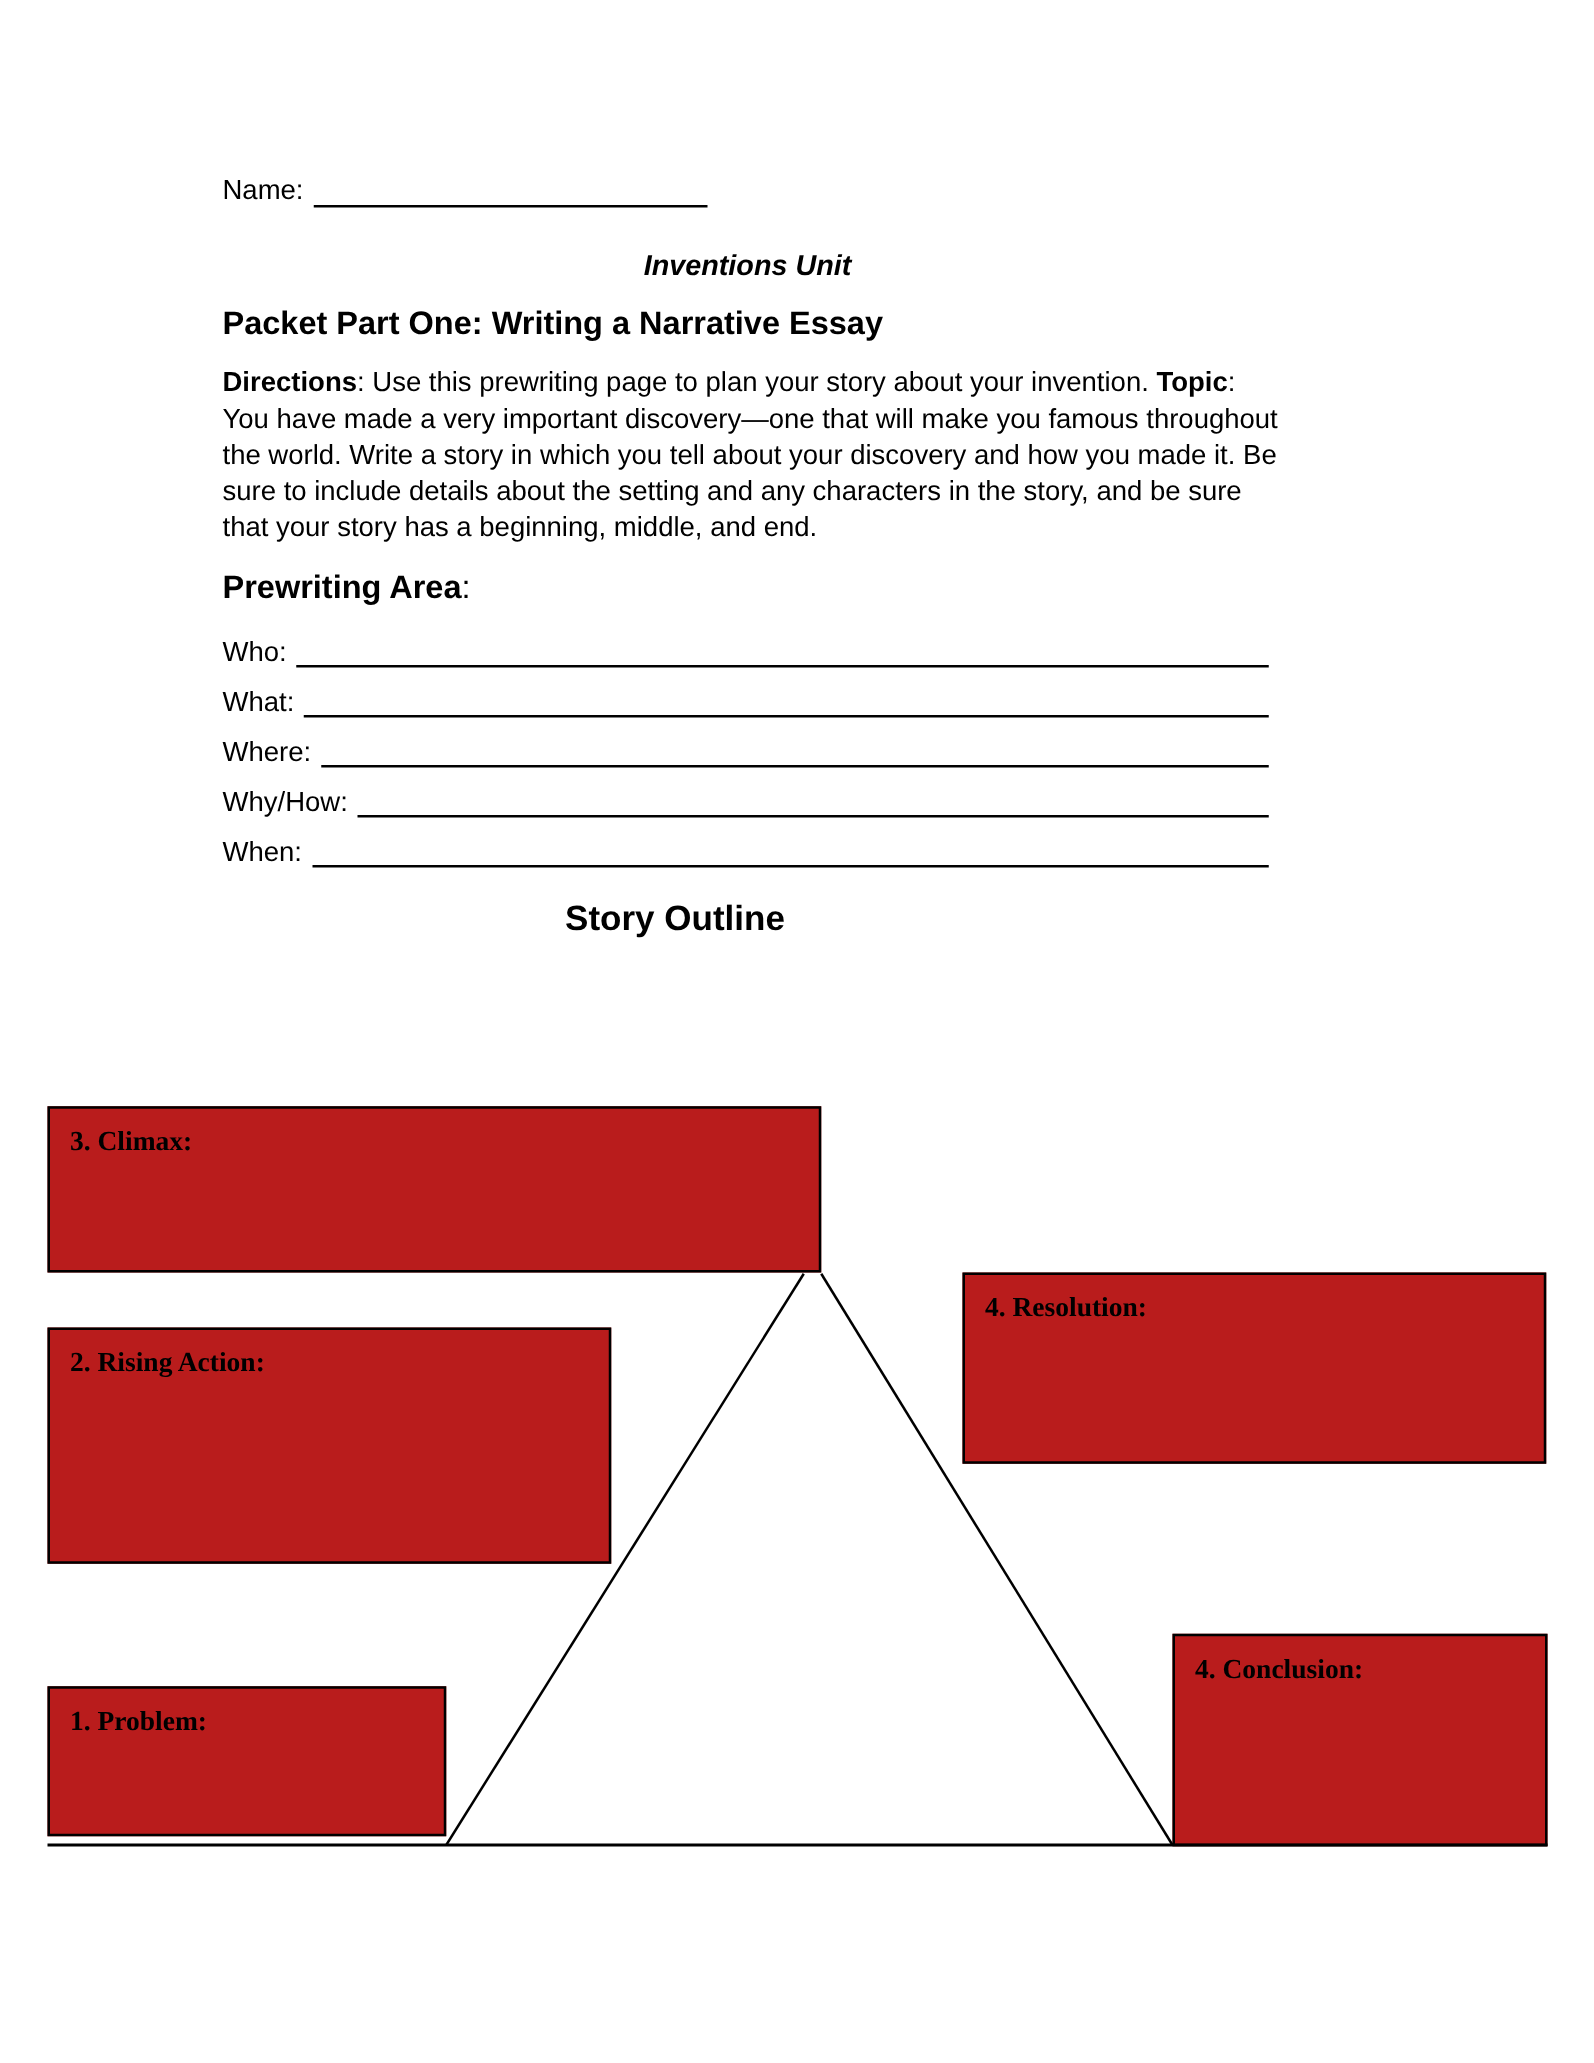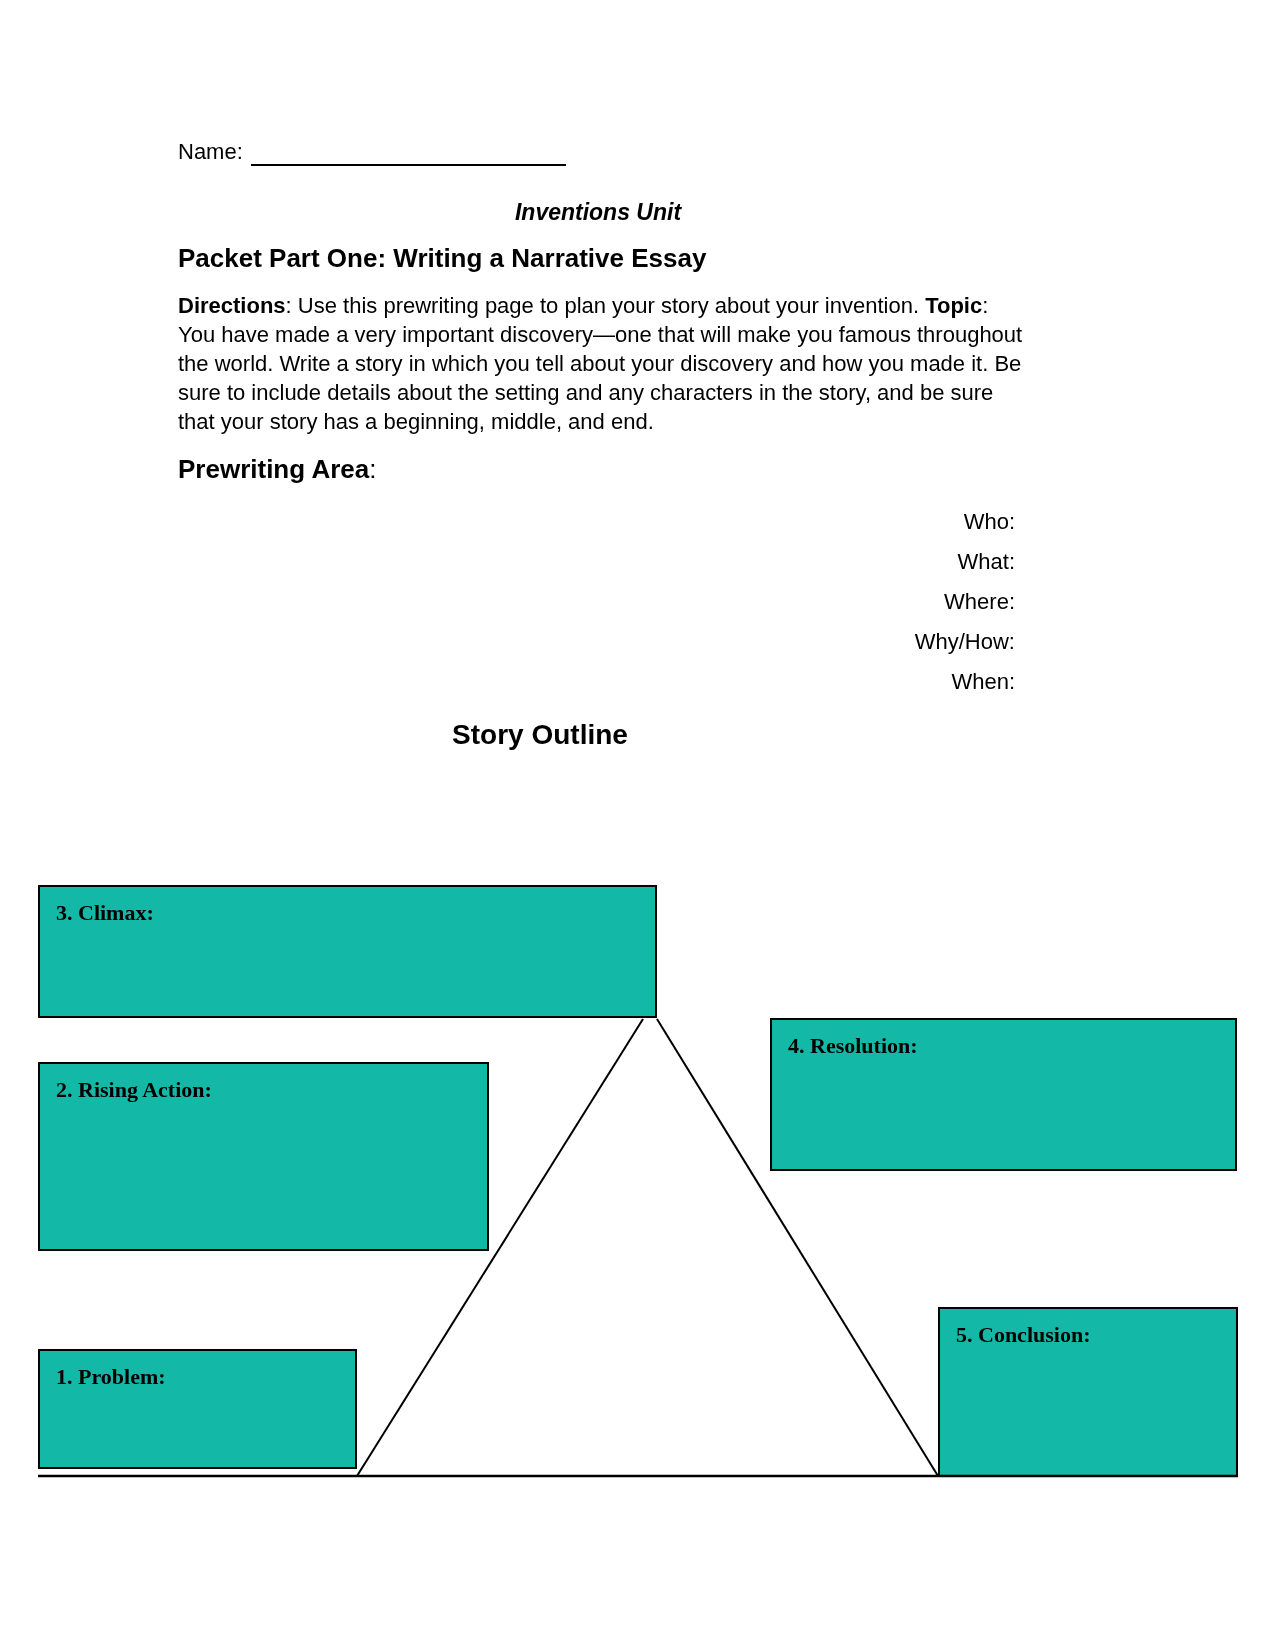--- a/index.html
+++ b/index.html
@@ -37,35 +37,35 @@
   .directions b { font-weight: bold; }
   .prewriting-heading {
     position: absolute; left: 178px; top: 455px;
     font-size: 26px; line-height: 28px;
   }
   .prewriting-heading .bold { font-weight: bold; }
   .fields {
     position: absolute; left: 178px; top: 508px; width: 837px;
   }
   .field-row {
-    display: flex; align-items: flex-end;
-    height: 40px; font-size: 22px; line-height: 28px; flex-direction: column;
+    display: flex; 
+    height: 40px; font-size: 22px; line-height: 28px;
   }
   .field-line {
     flex: 1 1 auto; height: 24px; margin-left: 8px;
     border-bottom: 2px solid #000;
   }
   .outline-heading {
     position: absolute; left: 0; top: 718px; width: 1008px;
     text-align: center; font-size: 28px; font-weight: bold; line-height: 34px; padding-left: 36px;
   }
   
   .plot-box {
     position: absolute; box-sizing: border-box;
-    border: 2px solid #000; background: #14b8a6;
+    border: 2px solid #000; background: #b91c1c;
     font-family: "Liberation Serif", serif;
     font-size: 22px; font-weight: bold; line-height: 26px;
     padding: 13px 10px 0 16px;
   }
   .box-climax      { left: 38px;  top: 885px;  width: 619px; height: 133px; }
   .box-rising      { left: 38px;  top: 1062px; width: 451px; height: 189px; }
   .box-resolution  { left: 770px; top: 1018px; width: 467px; height: 153px; }
   .box-problem     { left: 38px;  top: 1349px; width: 319px; height: 120px; }
   .box-conclusion  { left: 938px; top: 1307px; width: 300px; height: 170px; }
   .triangle-svg {
@@ -121,21 +121,21 @@
   <div class="plot-box box-rising">
     <span>2. Rising Action:</span>
   </div>
   <div class="plot-box box-resolution">
     <span>4. Resolution:</span>
   </div>
   <div class="plot-box box-problem">
     <span>1. Problem:</span>
   </div>
   <div class="plot-box box-conclusion">
-    <span>5. Conclusion:</span>
+    <span>4. Conclusion:</span>
   </div>
 
   <svg class="triangle-svg" viewBox="0 0 1275 1650" xmlns="http://www.w3.org/2000/svg">
     <line x1="643" y1="1019" x2="357" y2="1476" stroke="#000" stroke-width="2"></line>
     <line x1="657" y1="1019" x2="938" y2="1476" stroke="#000" stroke-width="2"></line>
     <line x1="38" y1="1476" x2="1238" y2="1476" stroke="#000" stroke-width="2.5"></line>
   </svg>
 
 </div>
 

